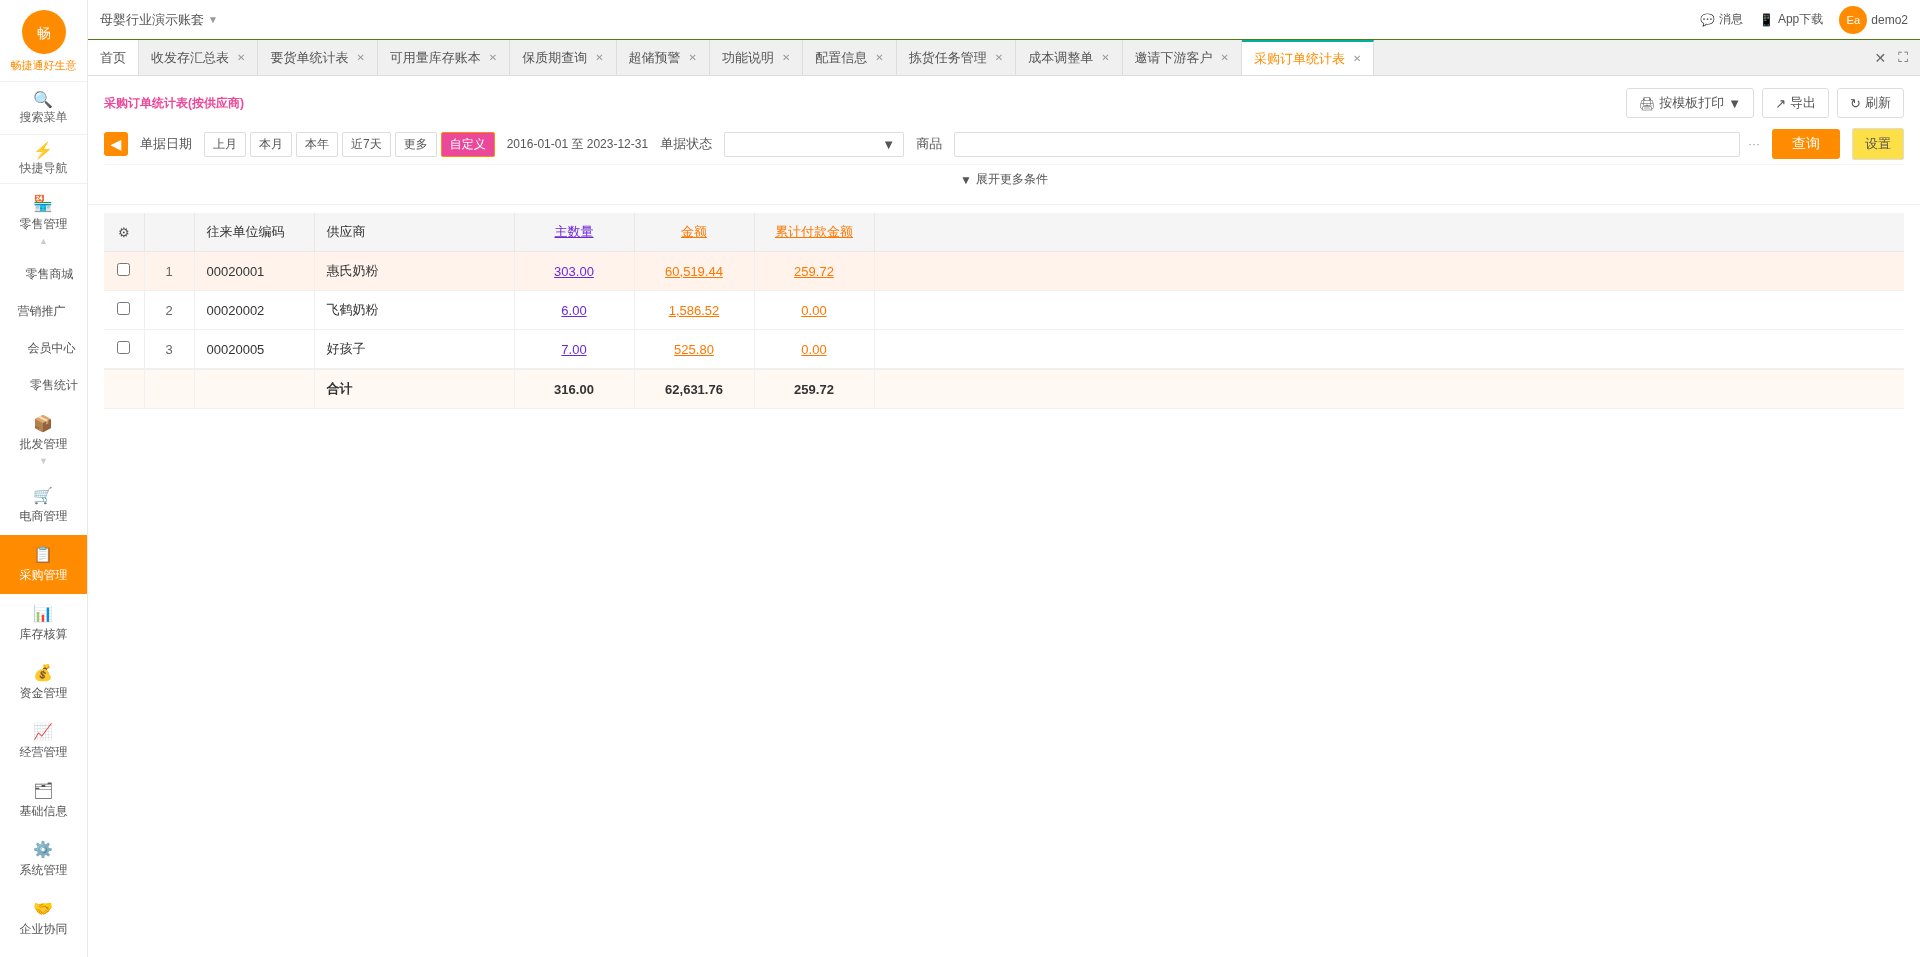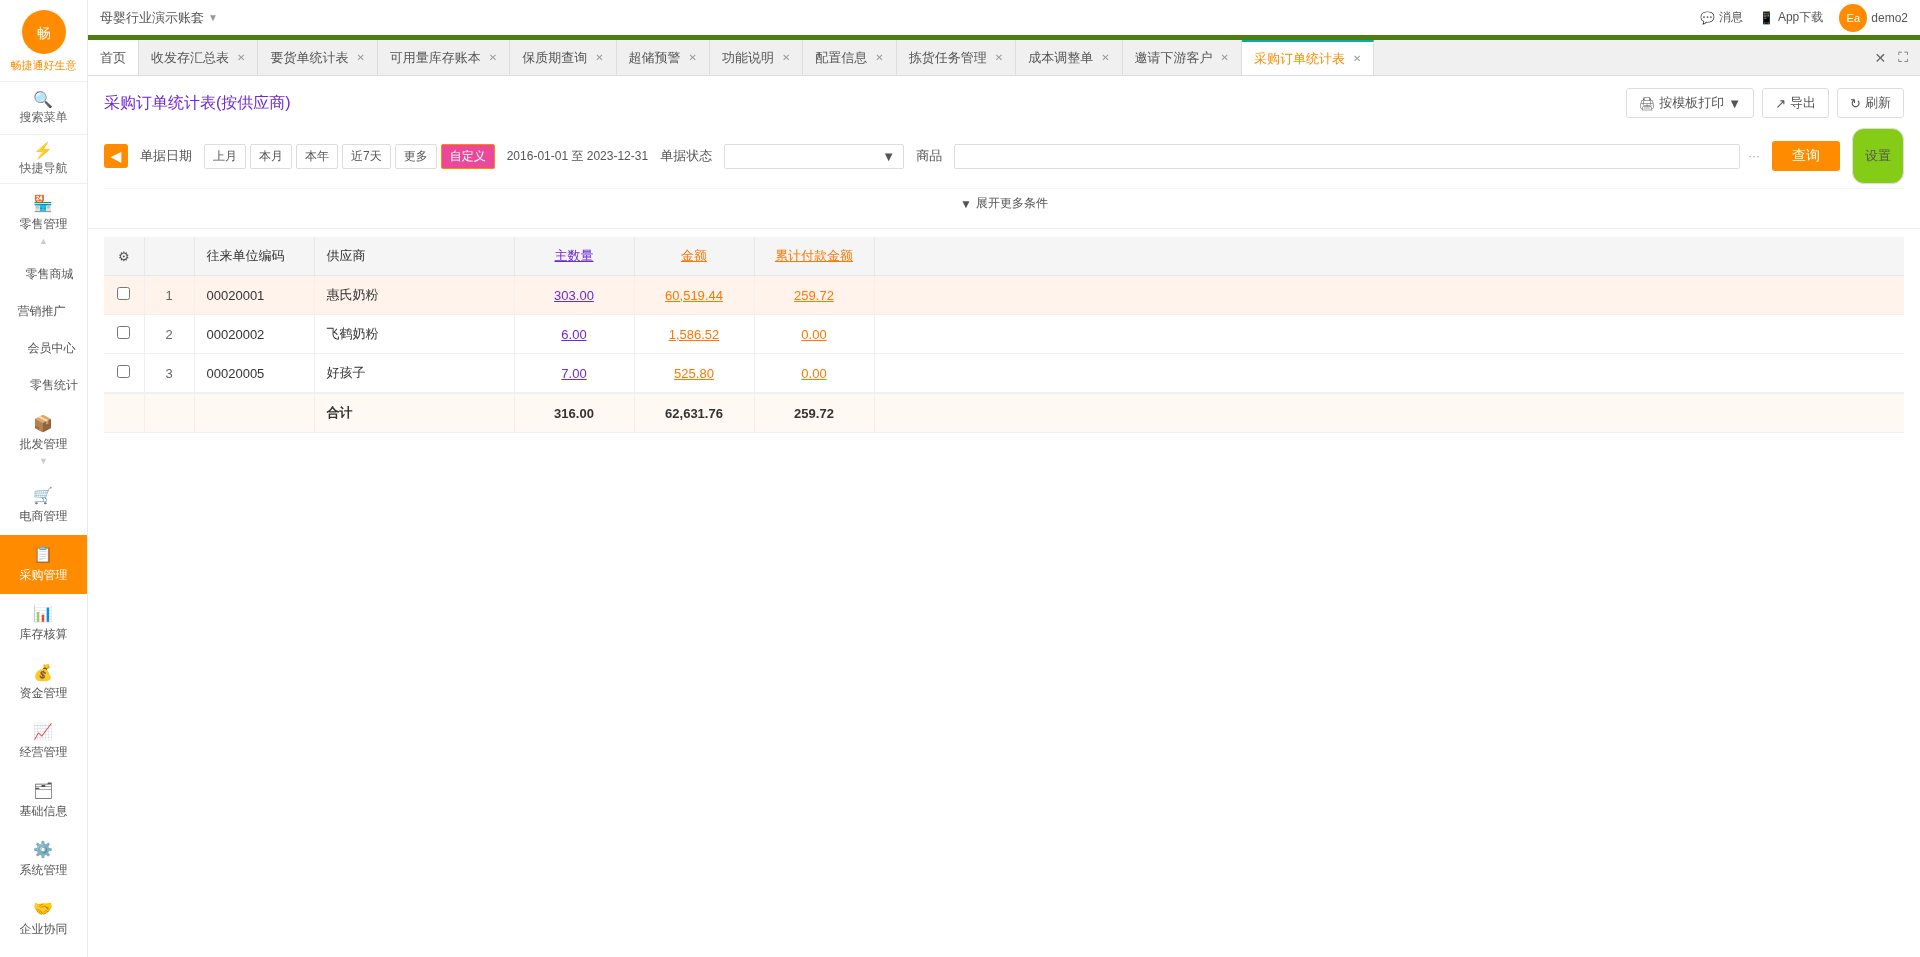--- a/index.html
+++ b/index.html
@@ -12,59 +12,59 @@
     .sidebar-logo .logo-text { font-size: 11px; color: #ff8c00; margin-top: 2px; }
     .sidebar-search { width: 100%; padding: 8px 4px; text-align: center; color: #666; font-size: 12px; cursor: pointer; border-bottom: 1px solid #f0f0f0; }
     .sidebar-nav { width: 100%; padding: 6px 4px; text-align: center; color: #666; font-size: 12px; cursor: pointer; border-bottom: 1px solid #f0f0f0; }
     .sidebar-item { width: 100%; padding: 10px 4px; text-align: center; color: #555; font-size: 12px; cursor: pointer; display: flex; flex-direction: column; align-items: center; gap: 3px; }
     .sidebar-item.active { background: #ff8c00; color: #fff; }
 
     
     .main-area { flex: 1; display: flex; flex-direction: column; overflow: hidden; }
 
     
-    .top-bar { background: #fff; border-bottom: 5px solid #4d7c0f; display: flex; align-items: center; justify-content: space-between; padding: 0 12px; height: 40px; flex-shrink: 0; }
+    .top-bar { background: #fff; border-bottom: 1px solid #4d7c0f; display: flex; align-items: center; justify-content: space-between; padding: 0 12px; height: 40px; flex-shrink: 0; }
     .top-bar-left { display: flex; align-items: center; gap: 8px; }
     .breadcrumb-select { display: flex; align-items: center; gap: 4px; color: #555; font-size: 13px; cursor: pointer; }
     .breadcrumb-arrow { color: #999; font-size: 10px; }
     .top-bar-right { display: flex; align-items: center; gap: 16px; }
     .top-bar-icon { display: flex; align-items: center; gap: 4px; color: #555; font-size: 12px; cursor: pointer; }
     .user-avatar { width: 28px; height: 28px; border-radius: 50%; background: #ff8c00; display: flex; align-items: center; justify-content: center; color: #fff; font-size: 11px; }
 
     
     .tab-bar { background: #f0f0f0; display: flex; align-items: center; height: 36px; flex-shrink: 0; overflow-x: auto; border-bottom: 1px solid #ddd; }
     .tab-item { display: flex; align-items: center; gap: 4px; padding: 0 12px; height: 36px; font-size: 13px; color: #555; cursor: pointer; white-space: nowrap; border-right: 1px solid #ddd; background: #f0f0f0; flex-shrink: 0; }
     .tab-item.active { background: #fff; color: #ff8c00; border-top: 2px solid #00b0a0; }
     .tab-item .tab-close { color: #999; font-size: 10px; margin-left: 4px; }
     .tab-bar-actions { display: flex; align-items: center; gap: 4px; padding: 0 8px; margin-left: auto; flex-shrink: 0; }
     .tab-action-btn { background: none; border: none; cursor: pointer; color: #666; font-size: 14px; padding: 2px 4px; }
 
     
     .page-content { flex: 1; overflow: auto; background: #fff; }
     .page-header { padding: 12px 16px 0; display: flex; align-items: center; justify-content: space-between; }
-    .page-title { font-size: 16px; font-weight: normal; color: #6d28d9; }
+    .page-title { font-size: 12px; font-weight: bold; color: #ec4899; }
     .page-header-actions { display: flex; align-items: center; gap: 8px; }
     .btn-print { display: flex; align-items: center; gap: 4px; padding: 5px 12px; border: 1px solid #ddd; background: #fff; color: #555; font-size: 13px; cursor: pointer; border-radius: 3px; }
     .btn-export { display: flex; align-items: center; gap: 4px; padding: 5px 12px; border: 1px solid #ddd; background: #fff; color: #555; font-size: 13px; cursor: pointer; border-radius: 3px; }
     .btn-refresh { display: flex; align-items: center; gap: 4px; padding: 5px 12px; border: 1px solid #ddd; background: #fff; color: #555; font-size: 13px; cursor: pointer; border-radius: 3px; }
 
     
     .filter-area { padding: 10px 16px; background: #fff; border-bottom: 1px solid #f0f0f0; }
     .filter-row { display: flex; align-items: center; gap: 12px; flex-wrap: wrap; }
     .filter-toggle { width: 24px; height: 24px; background: #ff8c00; color: #fff; border: none; cursor: pointer; border-radius: 3px; display: flex; align-items: center; justify-content: center; font-size: 14px; flex-shrink: 0; }
     .filter-label { color: #555; font-size: 13px; white-space: nowrap; }
     .filter-date-btns { display: flex; align-items: center; gap: 4px; }
     .date-btn { padding: 3px 8px; border: 1px solid #ddd; background: #fff; color: #555; font-size: 12px; cursor: pointer; border-radius: 2px; }
     .date-btn.custom { background: #ec4899; color: #fff; border-color: #ff8c00; }
     .date-range { color: #555; font-size: 12px; }
     .filter-select { border: 1px solid #ddd; padding: 4px 8px; font-size: 13px; color: #555; min-width: 200px; border-radius: 2px; background: #fff; cursor: pointer; display: flex; align-items: center; justify-content: space-between; }
     .filter-input { border: 1px solid #ddd; padding: 4px 8px; font-size: 13px; color: #555; flex: 1; border-radius: 2px; }
     .btn-more { color: #999; font-size: 12px; cursor: pointer; }
     .btn-query { background: #ff8c00; color: #fff; border: none; padding: 6px 20px; font-size: 14px; cursor: pointer; border-radius: 3px; }
-    .btn-settings { border: 1px solid #ddd; background: #84cc16; color: #555; padding: 18px 12px; font-size: 13px; cursor: pointer; border-radius: 12px; }
+    .btn-settings { border: 1px solid #ddd; background: #fde047; color: #555; padding: 6px 12px; font-size: 13px; cursor: pointer; border-radius: 2px; }
     .expand-more { display: flex; align-items: center; justify-content: center; padding: 6px; color: #555; font-size: 12px; cursor: pointer; gap: 4px; border-top: 1px solid #f5f5f5; margin-top: 4px; }
 
     
     .table-container { padding: 0 16px 16px; }
     table { width: 100%; border-collapse: collapse; margin-top: 8px; }
     thead tr { background: #f5f5f5; }
     th { padding: 10px 12px; text-align: left; font-size: 13px; font-weight: normal; color: #555; border-bottom: 1px solid #e8e8e8; border-right: 1px solid #e8e8e8; white-space: nowrap; }
     th:last-child { border-right: none; }
     td { padding: 10px 12px; font-size: 13px; color: #333; border-bottom: 1px solid #f0f0f0; border-right: 1px solid #f0f0f0; white-space: nowrap; }
     td:last-child { border-right: none; }

